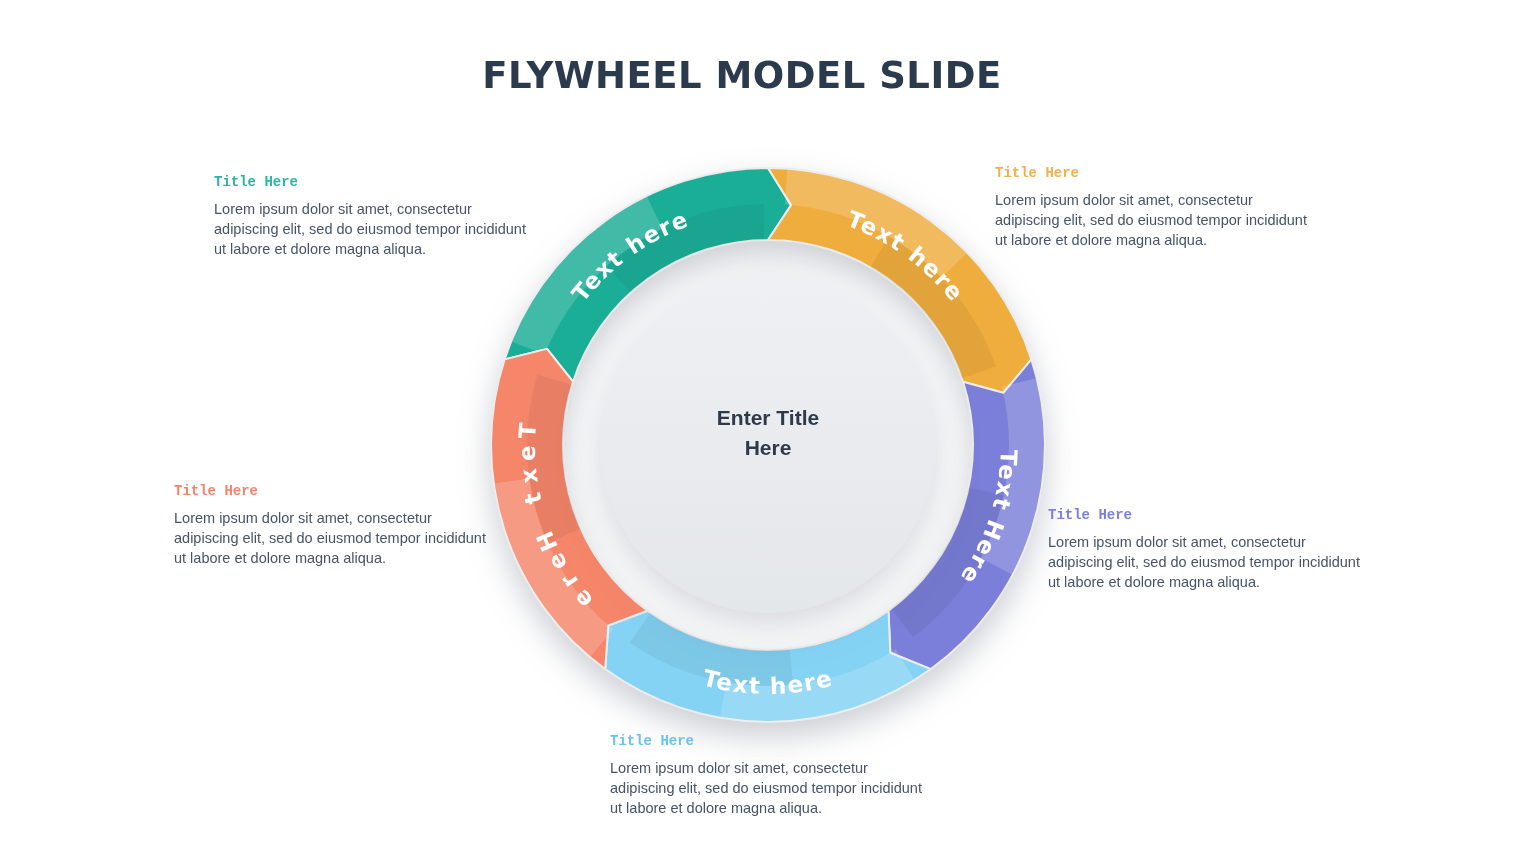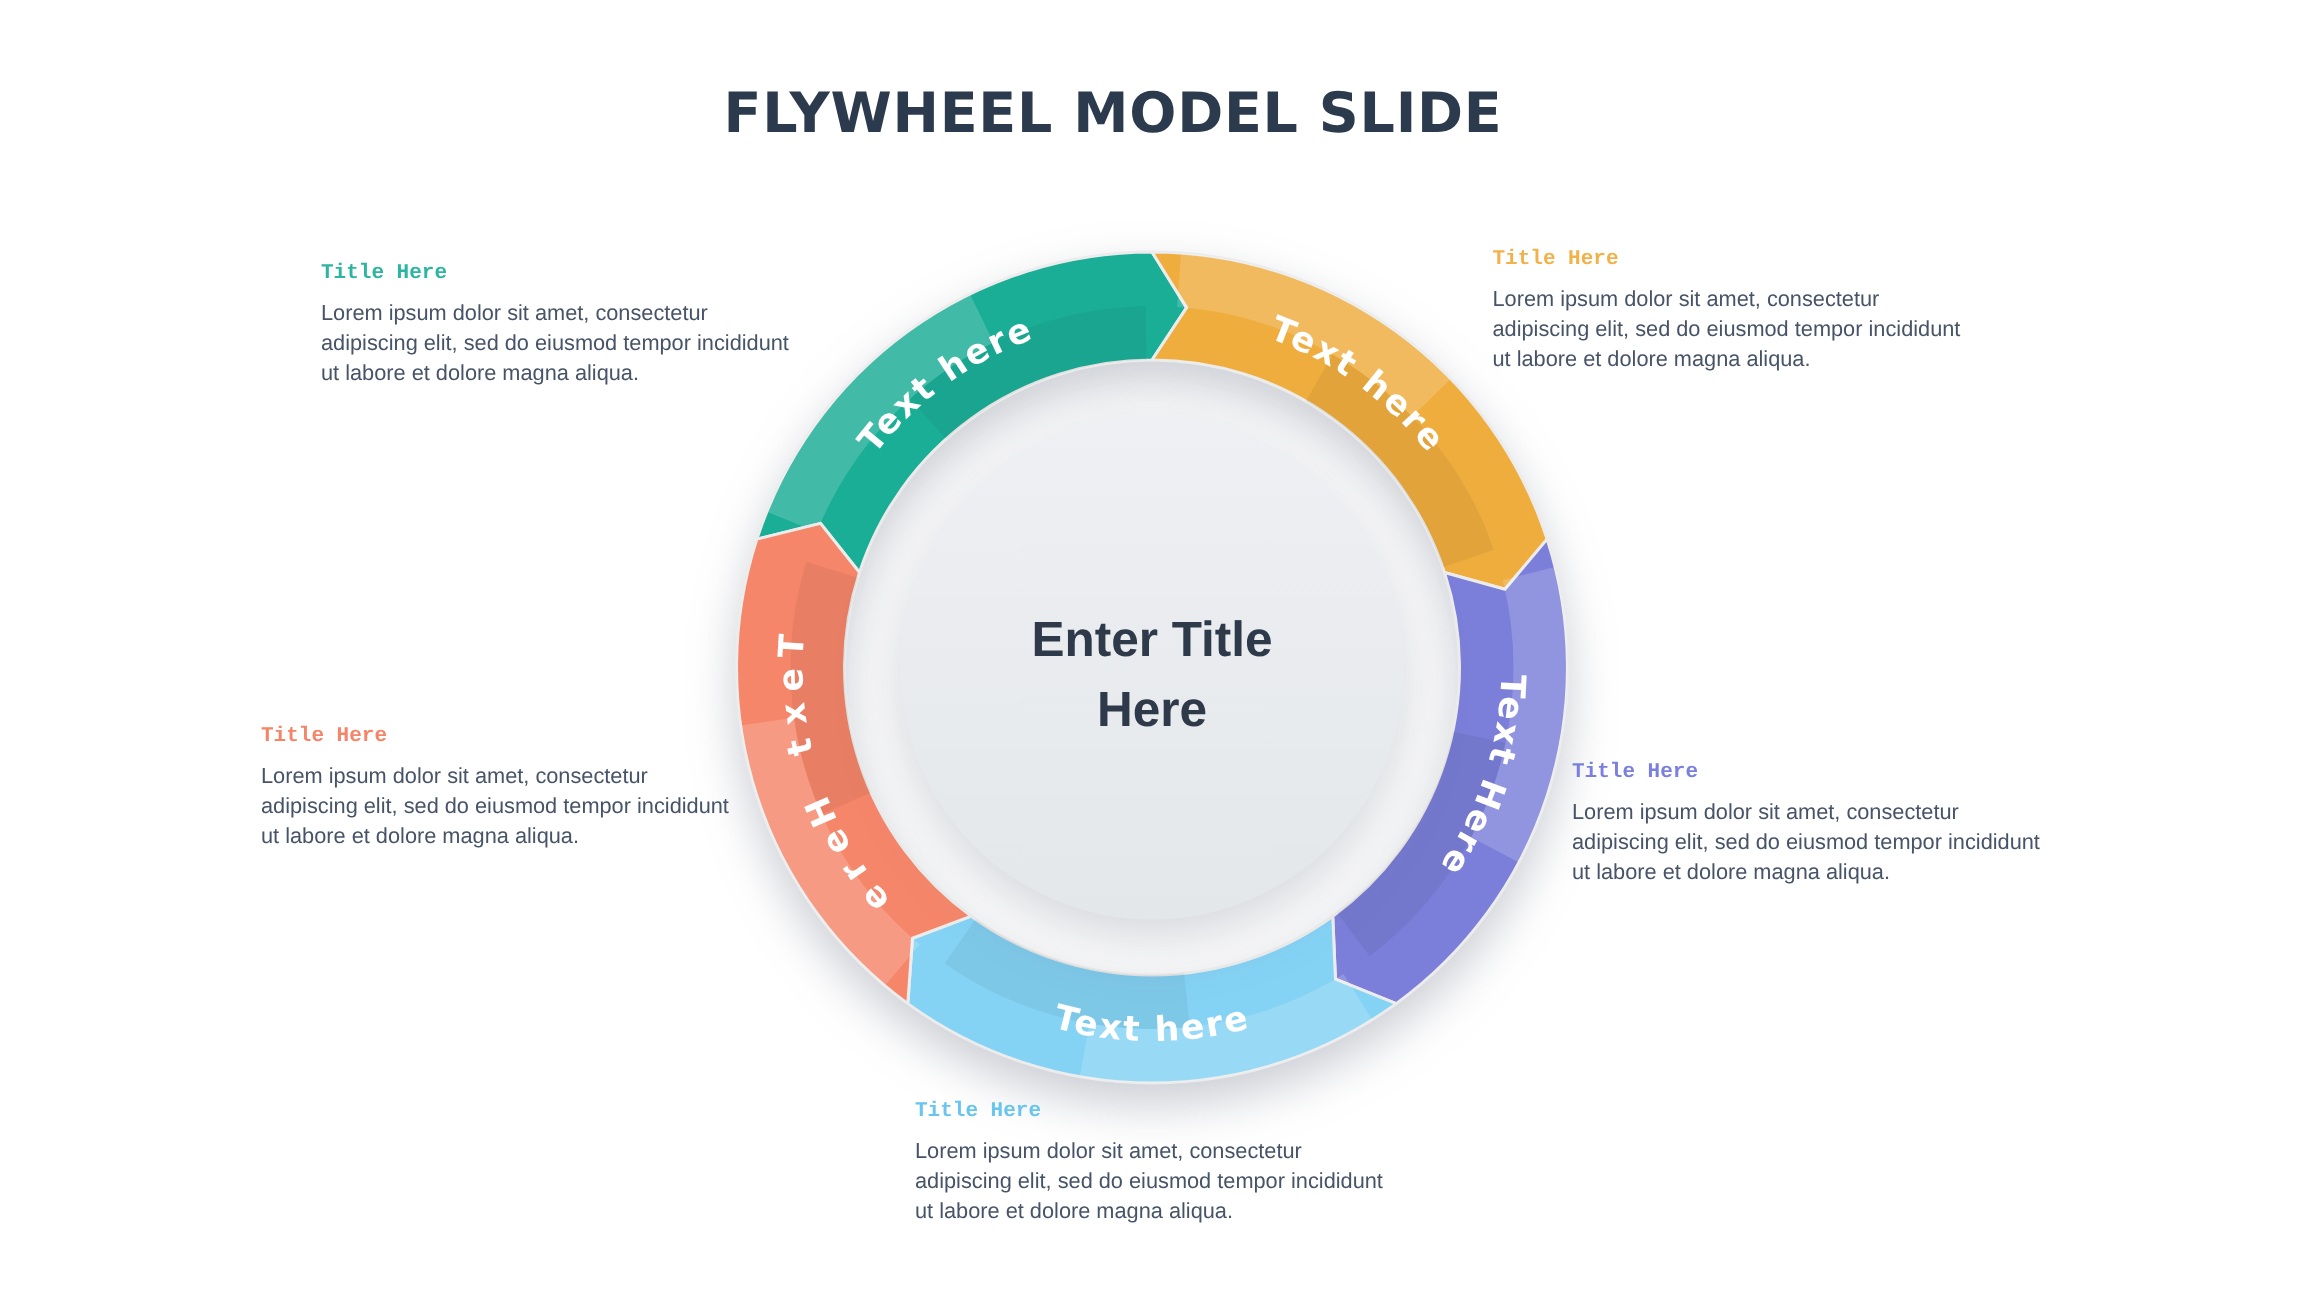--- a/index.html
+++ b/index.html
@@ -15,21 +15,21 @@
   .wheel{position:absolute;left:448px;top:125px;width:640px;height:640px;}
   .wheel svg{overflow:visible;display:block;}
   .ring{filter:drop-shadow(0 14px 16px rgba(70,80,100,.28));}
   .ring path{stroke:#ececec;stroke-width:2;stroke-linejoin:round;}
   .ring path.overlay{stroke:none;}
   .center-circle{filter:drop-shadow(0 12px 20px rgba(70,80,100,.25));}
   .arcText{font-family:"DejaVu Sans",sans-serif;font-weight:700;font-size:23px;
     fill:#ffffff;letter-spacing:1.5px;text-anchor:middle;}
   .center-label{
     position:absolute;left:200px;top:278px;width:240px;text-align:center;
-    font-weight:700;font-size:33px;line-height:1.42;color:#2e3a4a;
+    font-weight:700;font-size:21px;line-height:1.42;color:#2e3a4a;
     white-space:pre-line;
   }
   .block{position:absolute;width:352px;}
   .block-title{
     font-family:Liberation Mono, monospace;font-weight:700;font-size:14px;
     line-height:1.15;margin:0 0 9px 0;
   }
   .block-body{
     font-size:14.5px;line-height:1.38;color:#475468;margin:0;
     white-space:pre-line;

